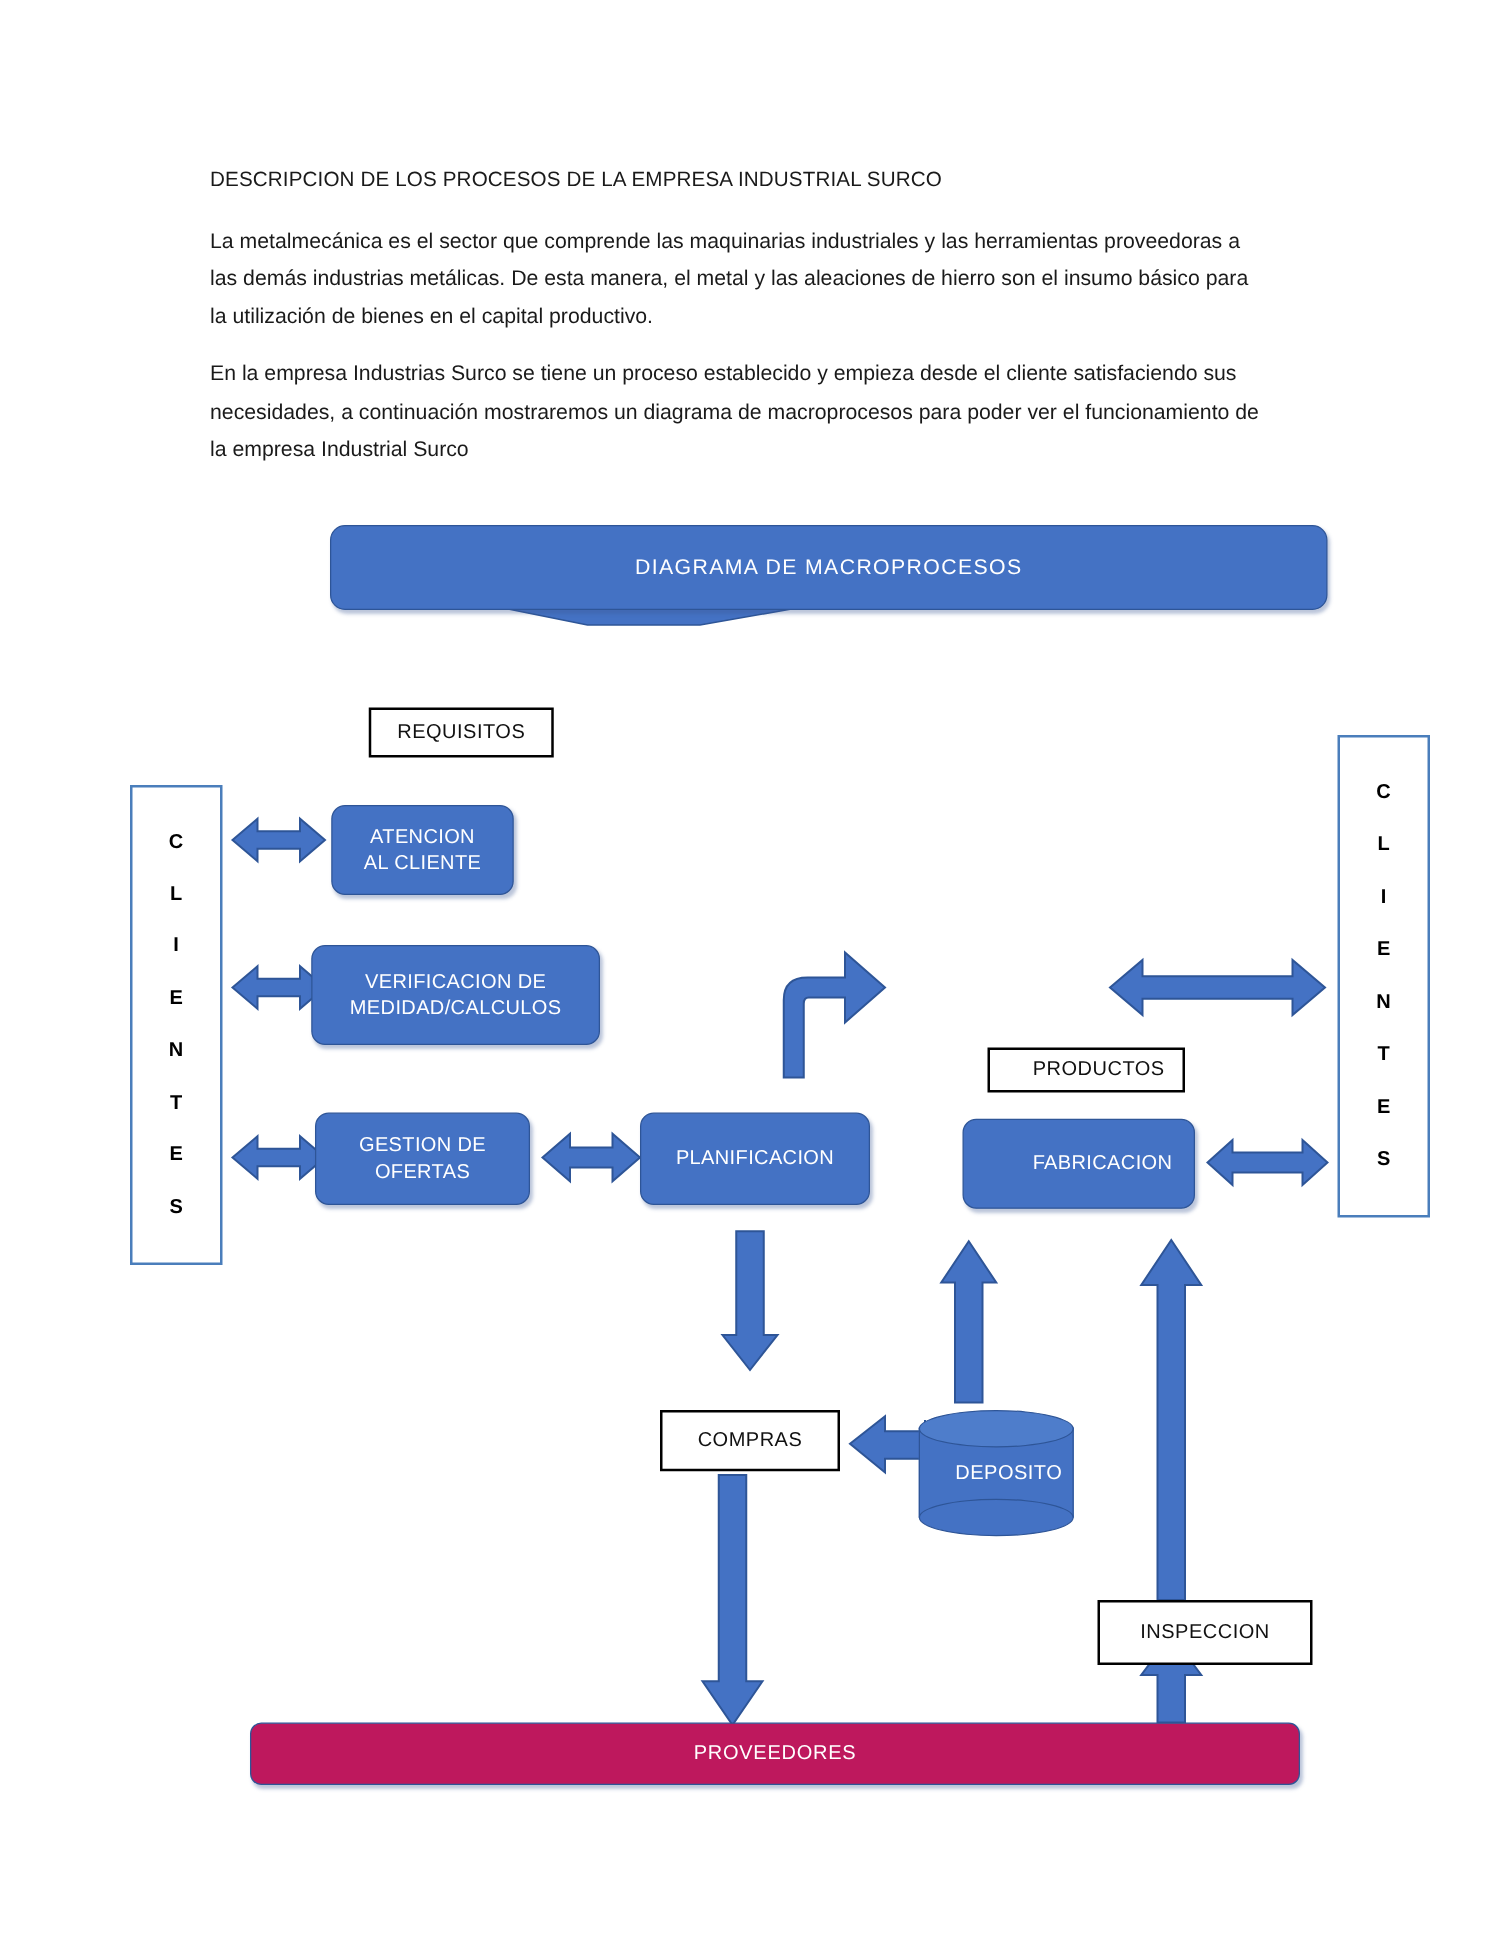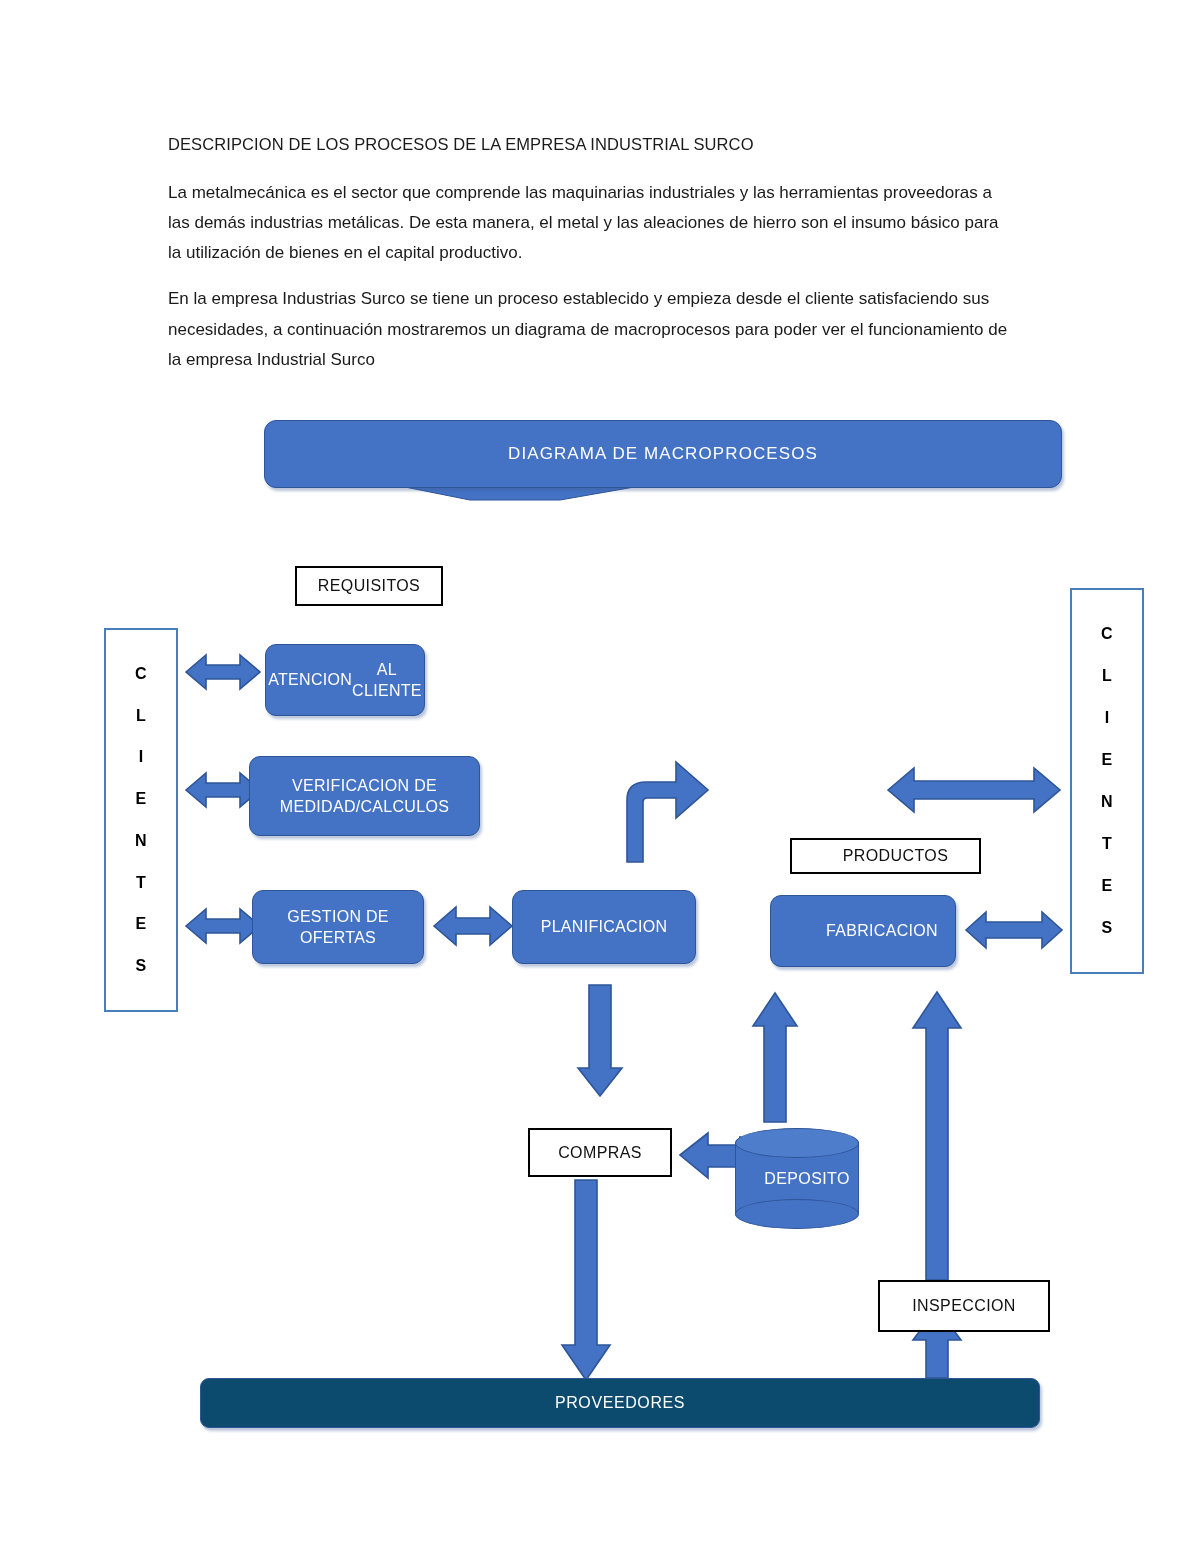--- a/index.html
+++ b/index.html
@@ -170,21 +170,21 @@
     z-index: 3;
   }
 
   
   #proveedores {
     position: absolute;
     left: 200px;
     top: 1378px;
     width: 838px;
     height: 48px;
-    background: #0c4a6e;
+    background: #be185d;
     border: 1.6px solid #2E5597;
     border-radius: 9px;
     color: #ffffff;
     display: flex;
     align-items: center;
     justify-content: center;
     font-size: 16px;
     letter-spacing: 0.6px;
     box-shadow: 2px 3px 3px rgba(60,90,150,0.35);
   }
@@ -241,21 +241,21 @@
     </svg>
 
     <div id="banner">
       <span>DIAGRAMA DE MACROPROCESOS</span>
     </div>
 
     <div class="node labelbox" style="left:284px; top:566px; width:148px; height:40px;margin-left:11px;">
       <span>REQUISITOS</span>
     </div>
 
-    <div class="node labelbox" style="left:790px; top:838px; width:191px; height:36px;padding-left:20px;">
+    <div class="node labelbox" style="left:790px; top:838px; width:158px; height:36px;padding-left:20px;">
       <span>PRODUCTOS</span>
     </div>
 
     <div class="node labelbox" style="left:528px; top:1128px; width:144px; height:49px;">
       <span>COMPRAS</span>
     </div>
 
     <div class="node labelbox" style="left:878px; top:1280px; width:172px; height:52px;">
       <span>INSPECCION</span>
     </div>
@@ -275,21 +275,21 @@
       <span>C</span>
       <span>L</span>
       <span>I</span>
       <span>E</span>
       <span>N</span>
       <span>T</span>
       <span>E</span>
       <span>S</span>
     </div>
 
-    <div class="node proc" style="left:265px; top:644px; width:160px; height:72px; flex-direction:row;">
+    <div class="node proc" style="left:265px; top:644px; width:146px; height:72px; flex-direction:column;">
       <span>ATENCION</span>
       <span>AL CLIENTE</span>
     </div>
 
     <div class="node proc" style="left:249px; top:756px; width:231px; height:80px; flex-direction:column;">
       <span>VERIFICACION DE</span>
       <span>MEDIDAD/CALCULOS</span>
     </div>
 
     <div class="node proc" style="left:252px; top:890px; width:172px; height:74px; flex-direction:column;">

